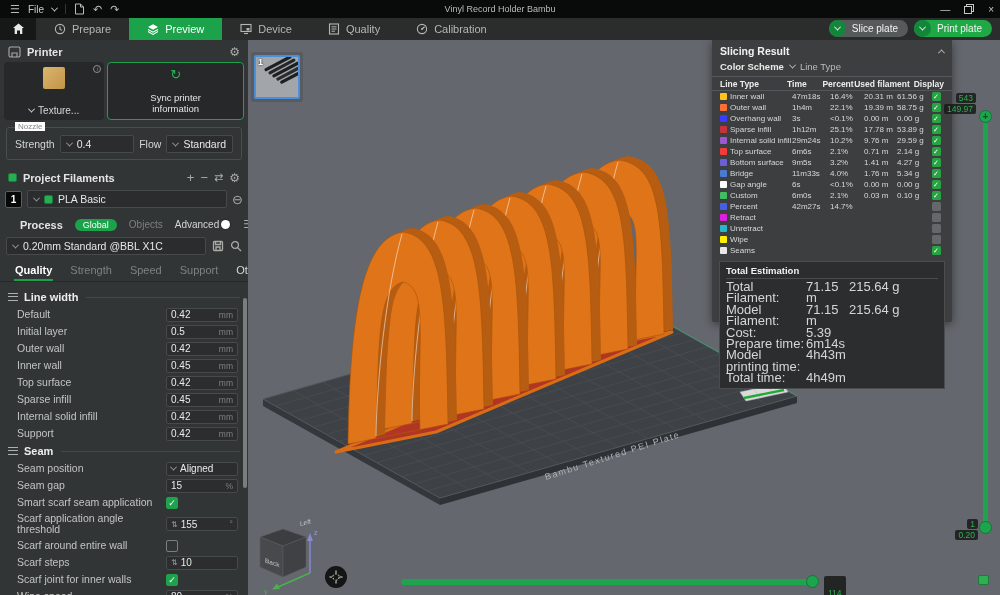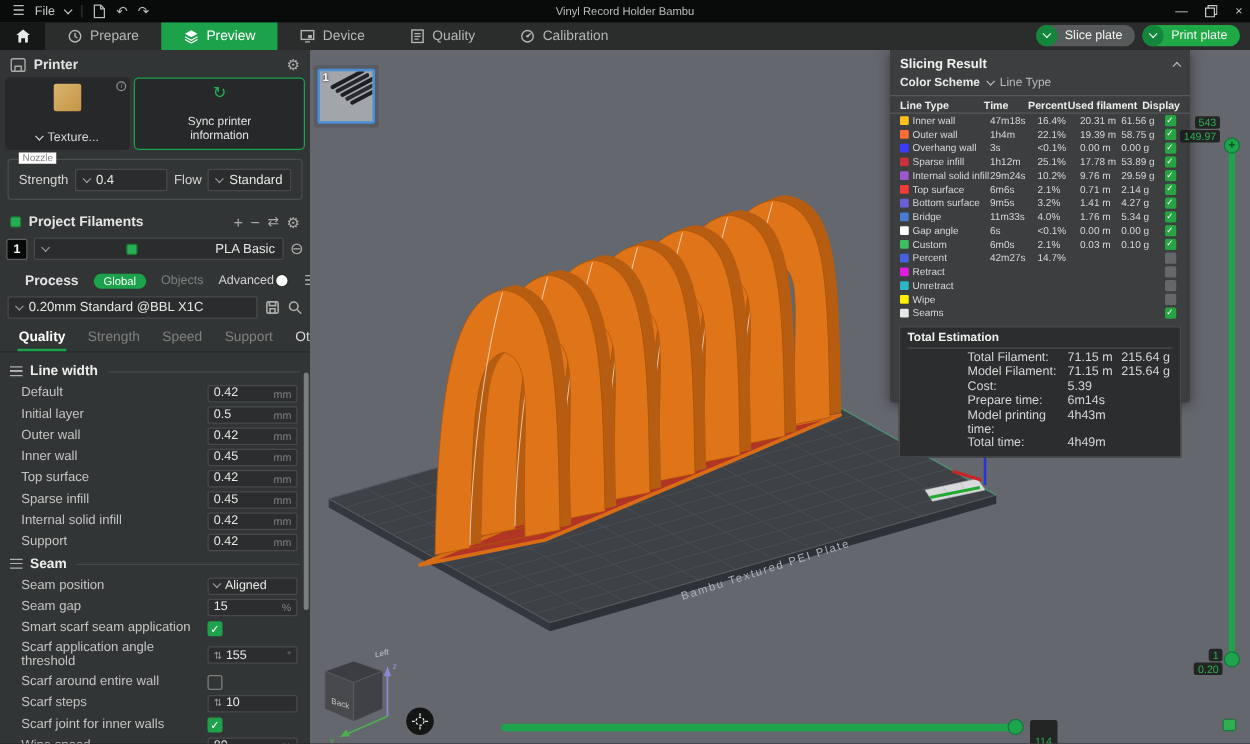--- a/index.html
+++ b/index.html
@@ -58,21 +58,21 @@
   #nozzle-box { margin:7px 6px 5px 6px; border:1px solid #4a4d4d; border-radius:3px; position:relative; padding:7px 8px 6px 8px;
     display:flex; align-items:center; gap:5px; }
   #nozzle-box legend,#nozzle-legend { position:absolute; top:-6px; left:8px; background:#ffffff; font-size:8px; color:#848785; padding:0 3px; }
   .mini-select { display:flex; align-items:center; gap:5px; background:#2a2c2d; border:1px solid #474a4b; border-radius:2px;
     height:18px; padding:0 6px; color:#e6e8e6; font-size:10.5px; }
   .mini-select .chev { color:#9a9d9b; }
   .fieldlab { color:#d3d5d4; font-size:10.5px; }
   #fil-row { display:flex; align-items:center; gap:5px; padding:2px 5px 4px 5px; }
   #fil-chip { width:17px; height:17px; background:#070808; border:1px solid #5c5f5e; border-radius:2px; color:#fff;
     font-size:10px; font-weight:bold; display:flex; align-items:center; justify-content:center; }
-  #fil-select { flex:1;justify-content:space-between; }
+  #fil-select { flex:1; }
   .spool { width:9px; height:9px; border-radius:2px; background:#27ae52; border:1px solid #1c7d3b; }
   .minus-circle { color:#a9aca9; font-size:13px; font-family:"DejaVu Sans",sans-serif; }
   #process-row { display:flex; align-items:center; gap:12px; padding:6px 8px 4px 8px; }
   #process-row .ptitle { font-weight:bold; color:#e2e5e3; }
   .pill-green { background:#1ba24a; color:#fff; font-size:9px; padding:1px 8px; border-radius:8px; }
   .objects-lab { color:#7c807e; font-size:10px; }
   .adv-lab { color:#d3d5d4; font-size:10px; margin-left:auto; }
   .toggle { width:21px; height:11px; border-radius:6px; background:#d7dcd8; position:relative; }
   .toggle .knob { position:absolute; right:1px; top:1px; width:9px; height:9px; border-radius:50%; background:#fff;
     box-shadow:0 0 2px rgba(0,0,0,.5); }
@@ -124,21 +124,21 @@
     border-bottom:1px solid #55585a; }
   .sr-row { display:flex; align-items:center; padding:0 8px; height:11px; font-size:8px; color:#d7d9d8; }
   .c-name { width:72px; display:flex; align-items:center; gap:3px; overflow:visible; white-space:nowrap; }
   .c-time { width:38px; } .c-pct { width:34px; } .c-len { width:33px; } .c-wt { width:31px; }
   .c-disp { width:16px; display:flex; justify-content:center; }
   .chip { width:7px; height:7px; border-radius:1px; flex:none; }
   .scheck { width:9px; height:9px; border-radius:1.5px; font-size:7px; line-height:9px; text-align:center; color:#fff; }
   .scheck.on { background:#27a343; } .scheck.off { background:#64686a; }
   #total-box { margin:5px 7px; background:#2b2d2e; border:1px solid #4a4c4e; padding:3px 6px 4px 6px; }
   #total-box .tt { font-size:9.5px; font-weight:bold; color:#f0f2f0; padding-bottom:2px; border-bottom:1px solid #4a4c4e; margin-bottom:2px; }
-  .tot-row { display:flex; font-size:10px; color:#d5d7d6; line-height:11.4px;margin-left:48px; }
+  .tot-row { display:flex; font-size:13px; color:#d5d7d6; line-height:11.4px; }
   .tot-row .tl { width:80px; } .tot-row .tv1 { width:43px; } 
 
   
   #vslider-track { position:absolute; left:735px; top:77px; width:5px; height:410px; background:#1ea44d; border-radius:2px; }
   .vhandle { position:absolute; width:13px; height:13px; border-radius:50%; background:#1ea44d; border:1px solid #12763a;
     color:#0b5328; font-size:10px; line-height:11px; text-align:center; font-weight:bold; }
   #vhandle-top { left:731px; top:70px; }
   #vhandle-bottom { left:731px; top:481px; }
   .slider-lab { position:absolute; display:flex; flex-direction:column; align-items:flex-end; gap:1px; }
   .slider-lab span { background:rgba(24,26,25,.85); color:#2fae53; font-size:8.5px; padding:0 3px; border-radius:2px; }

